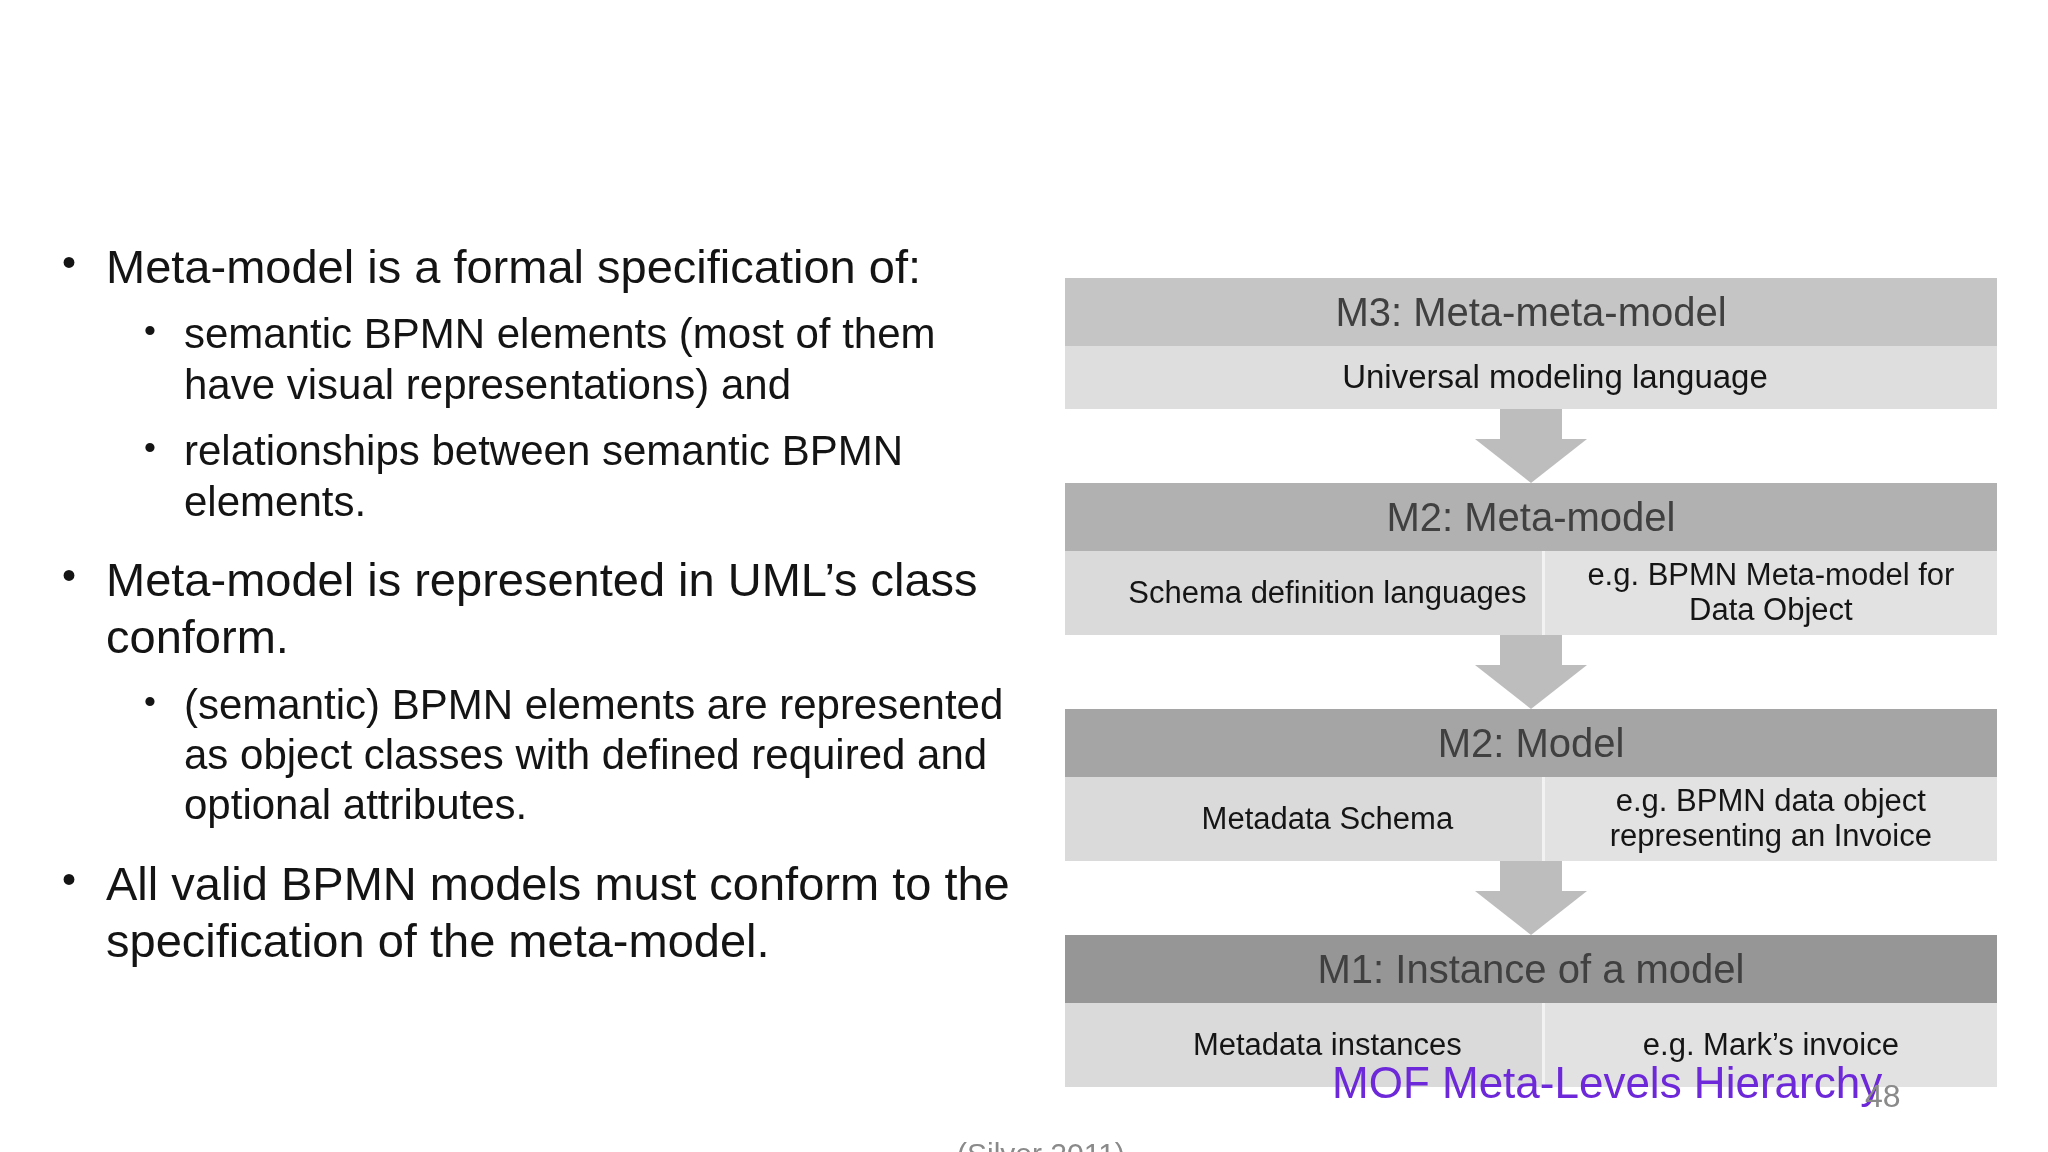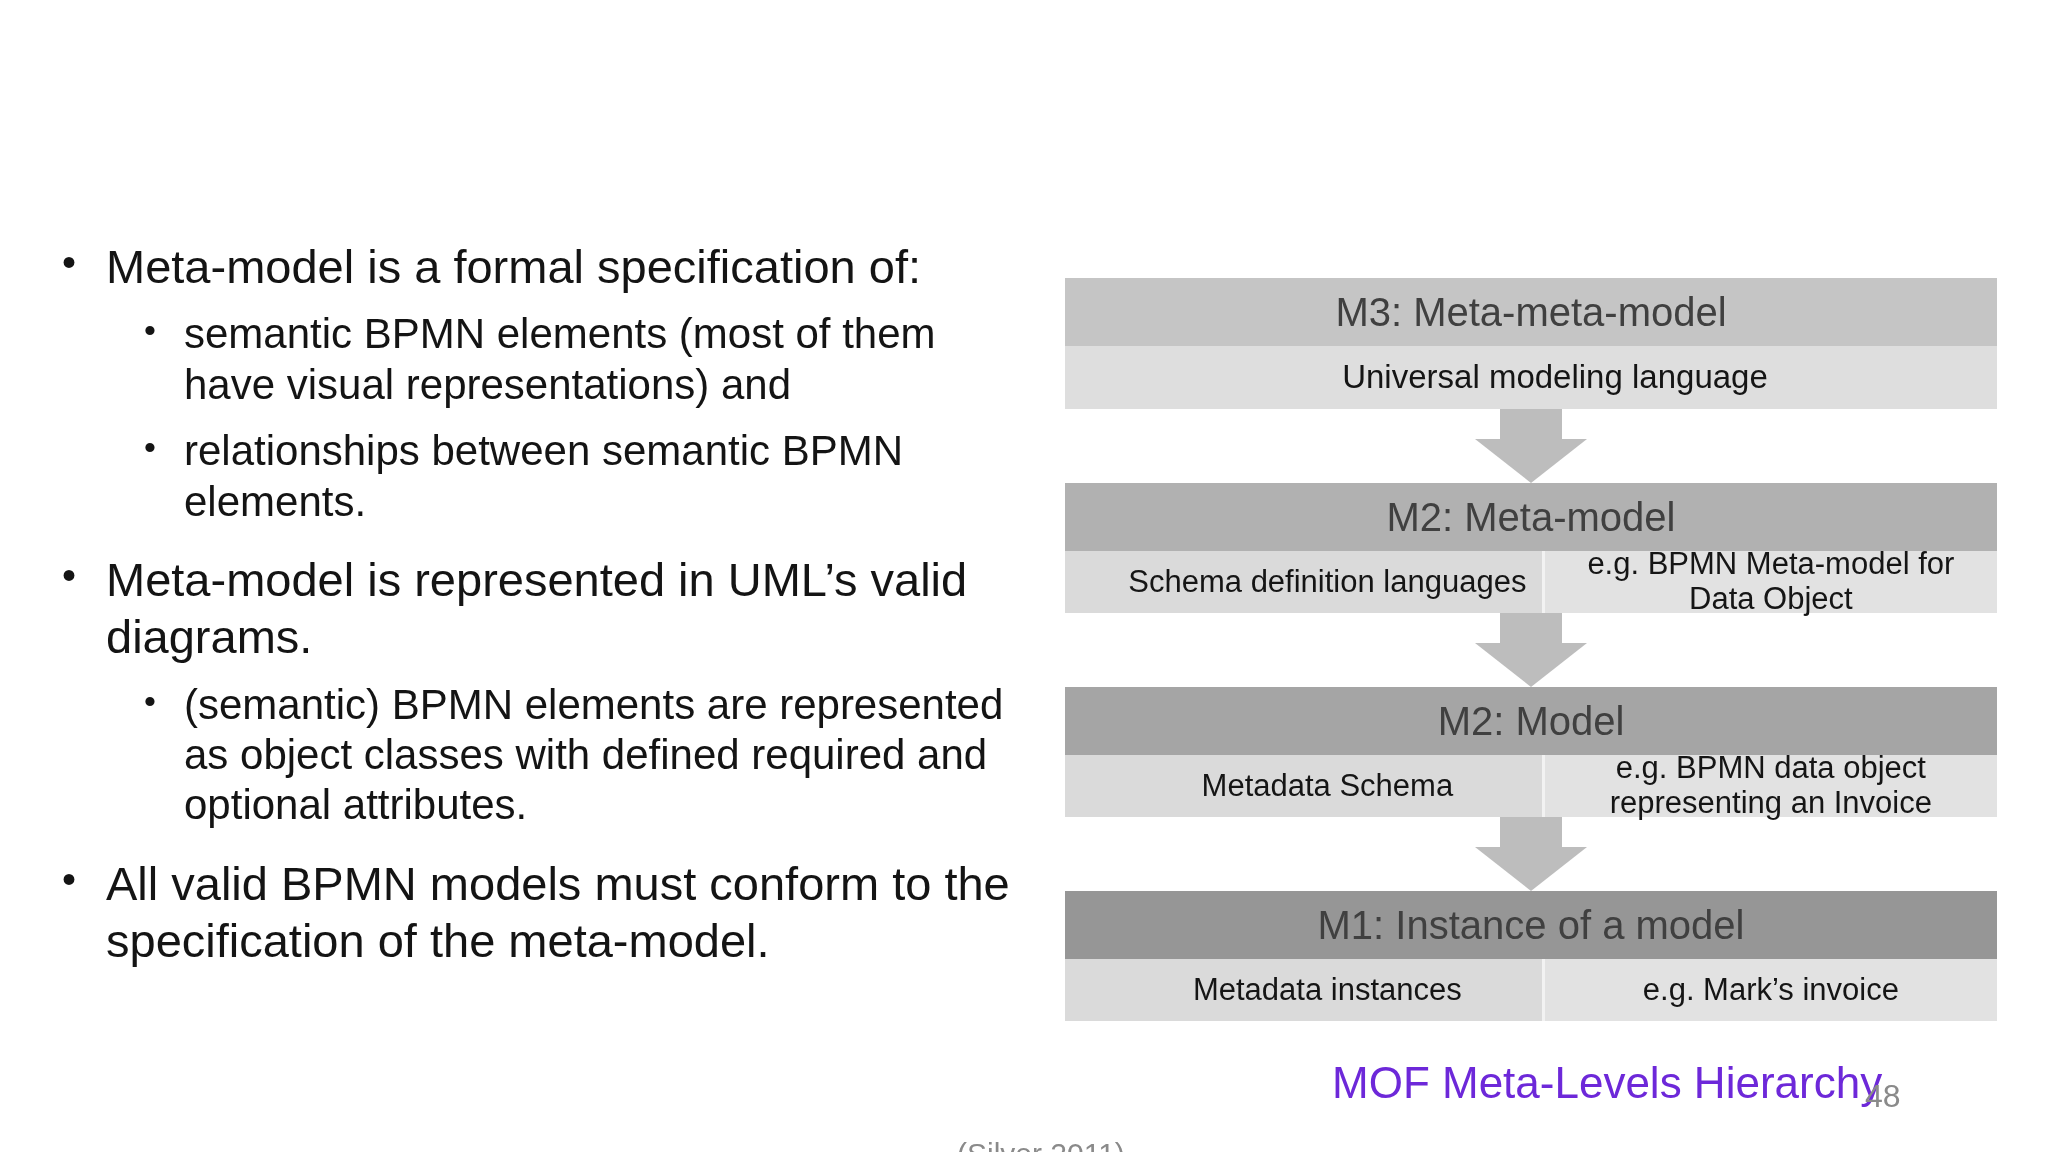--- a/index.html
+++ b/index.html
@@ -24,21 +24,21 @@
   .l2-text{display:block;max-width:866px;padding-left:124px;font-size:42px;
            line-height:1.2;color:#141414;}
   .l2 .marker{position:absolute;left:84px;top:2px;font-size:34px;color:#141414;}
 
   
   .diagram{position:absolute;left:1065px;top:278px;width:932px;}
   .level-header{height:68px;display:flex;align-items:center;justify-content:center;
                 color:#404040;font-size:40px;}
   .level-row{display:flex;align-items:stretch;background:#dedede;}
   .level-row.single{height:63px;}
-  .level-row.split{height:62px;}
+  .level-row.split{height:84px;}
   .cell{display:flex;align-items:center;justify-content:center;text-align:center;
         font-size:31px;line-height:1.12;color:#151515;padding-left:48px;}
   .cell.full{flex:1 1 100%;font-size:33px;background:#dedede;}
   .cell.left{flex:0 0 46%;background:#dadada;}
   .cell.right{flex:1 1 54%;background:#e2e2e2;border-left:3px solid #f2f2f2;
               padding:0 38px;text-align:center;}
   .arrow{height:74px;display:flex;flex-direction:column;align-items:center;justify-content:flex-start;}
   .arrow .stem{width:62px;height:30px;background:#bdbdbd;}
   .arrow .head{width:0;height:0;border-left:56px solid transparent;
                border-right:56px solid transparent;border-top:44px solid #bdbdbd;}
@@ -67,21 +67,21 @@
         </li>
         <li>
           <span class="marker">•</span>
           <span class="l2-text">relationships between semantic BPMN elements.</span>
         </li>
       </ul>
     </li>
 
     <li class="l1-item">
       <span class="marker">•</span>
-      <span class="l1-text">Meta-model is represented in UML’s valid diagrams.</span>
+      <span class="l1-text">Meta-model is represented in UML’s class conform.</span>
       <ul class="l2">
         <li>
           <span class="marker">•</span>
           <span class="l2-text">(semantic) BPMN elements are represented as object classes with defined required and optional attributes.</span>
         </li>
       </ul>
     </li>
 
     <li class="l1-item">
       <span class="marker">•</span>

